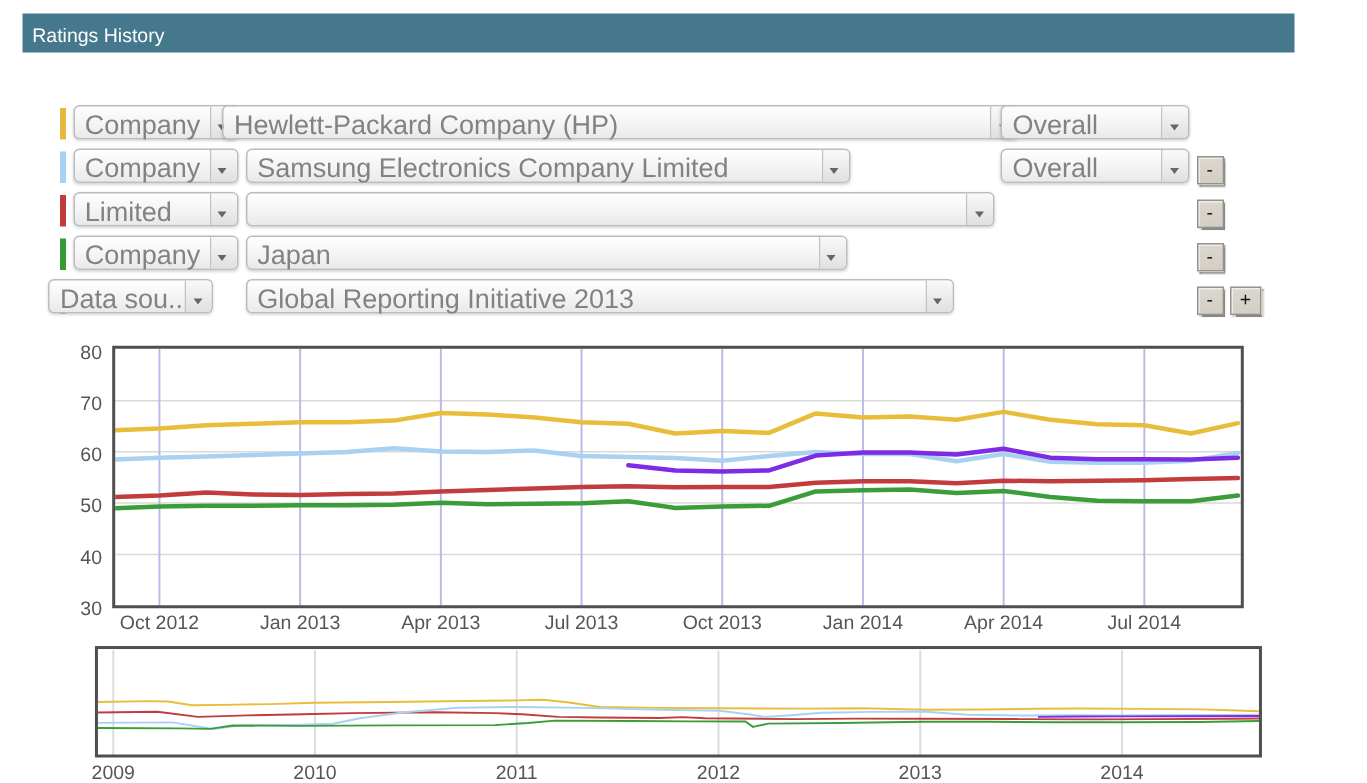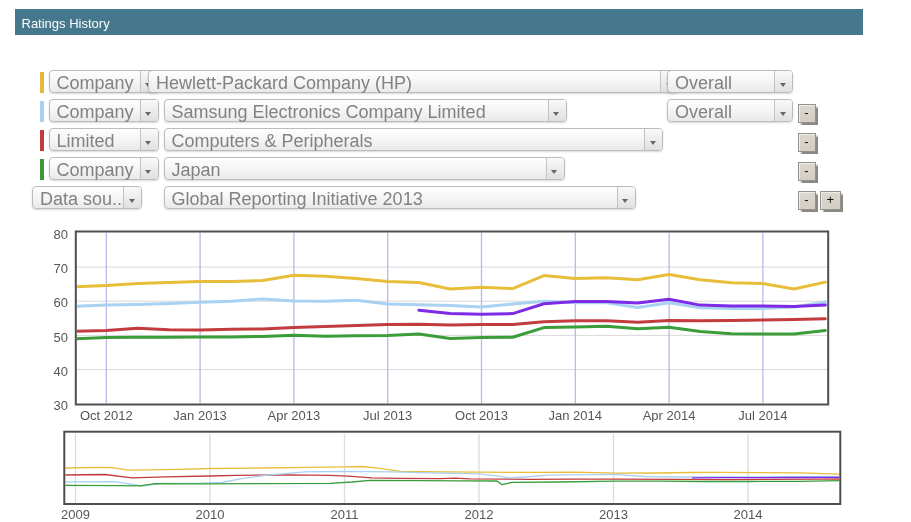--- a/index.html
+++ b/index.html
@@ -46,21 +46,20 @@
     <span class="txt">Overall</span>
     <span class="arr"></span>
   </div>
 <div class="btn" style="left:797.5px;top:104px;width:16px">-</div>
 <div class="cbar" style="left:40px;top:129.7px;background:#c13a3c"></div>
 <div class="sel" style="left:48.5px;top:127.7px;width:110px">
     <span class="txt">Limited</span>
     <span class="arr"></span>
   </div>
 <div class="sel" style="left:163.5px;top:127.7px;width:499.5px">
-    <span class="txt">Computers &amp; Peripherals</span>
     <span class="arr"></span>
   </div>
 <div class="btn" style="left:797.5px;top:133px;width:16px">-</div>
 <div class="cbar" style="left:40px;top:158.8px;background:#379a37"></div>
 <div class="sel" style="left:48.5px;top:156.8px;width:110px">
     <span class="txt">Company</span>
     <span class="arr"></span>
   </div>
 <div class="sel" style="left:163.5px;top:156.8px;width:401px">
     <span class="txt">Japan</span>

